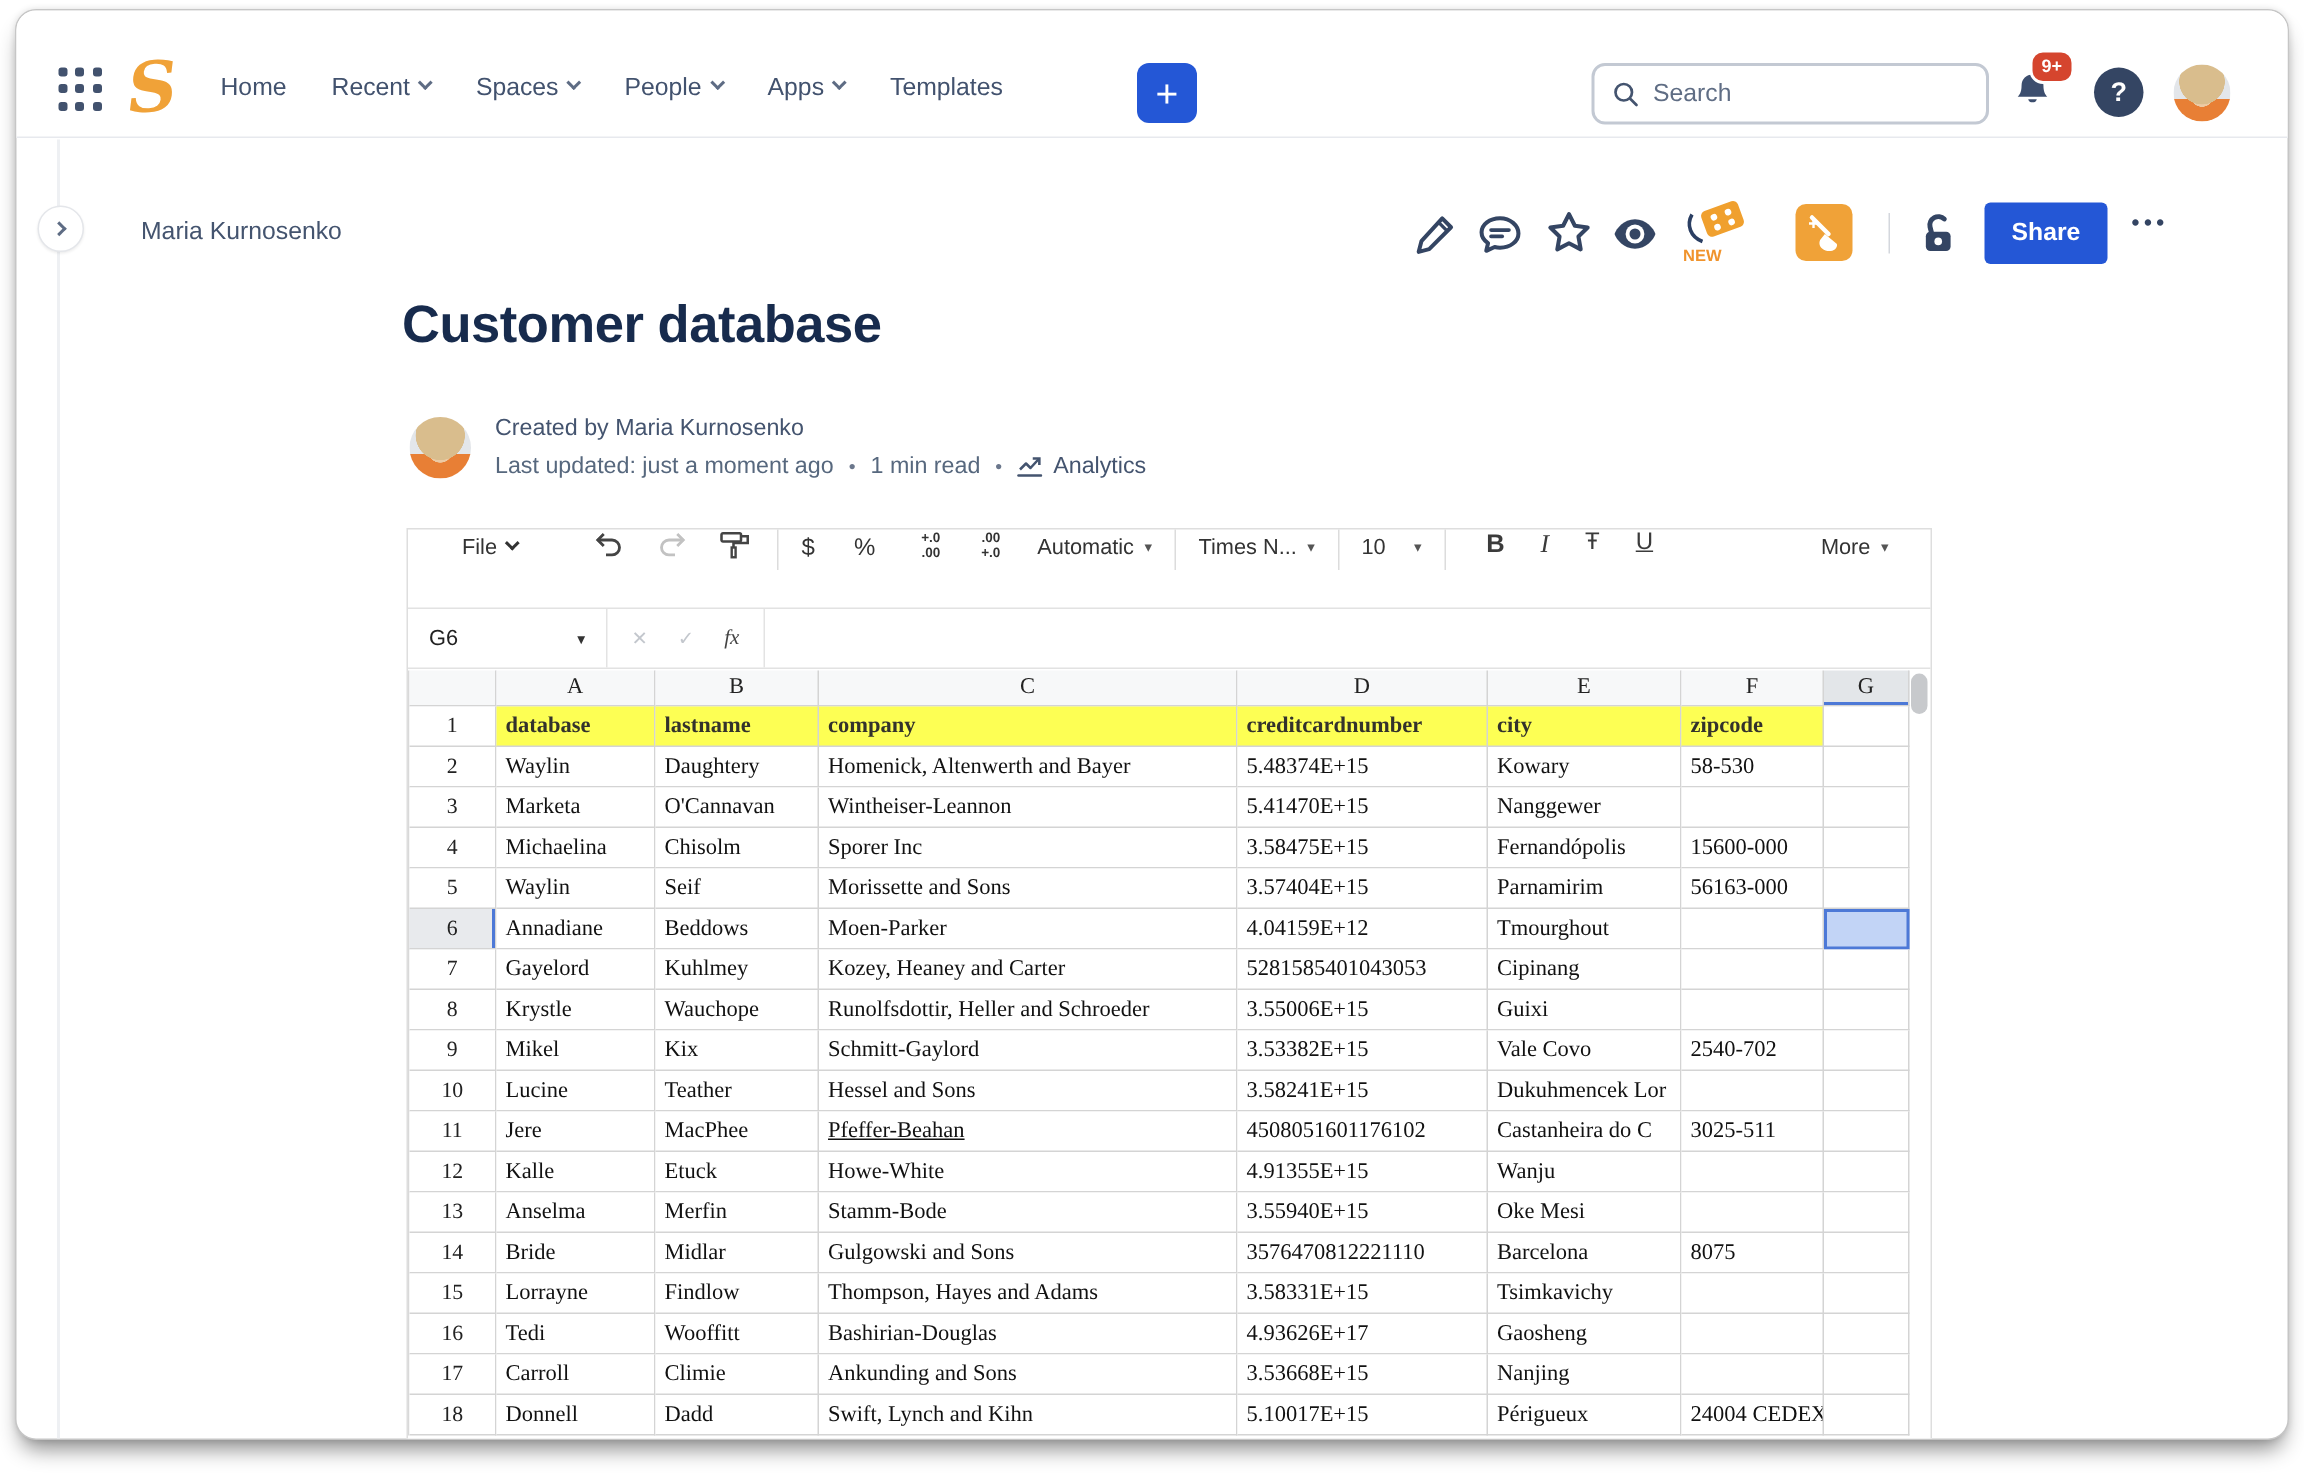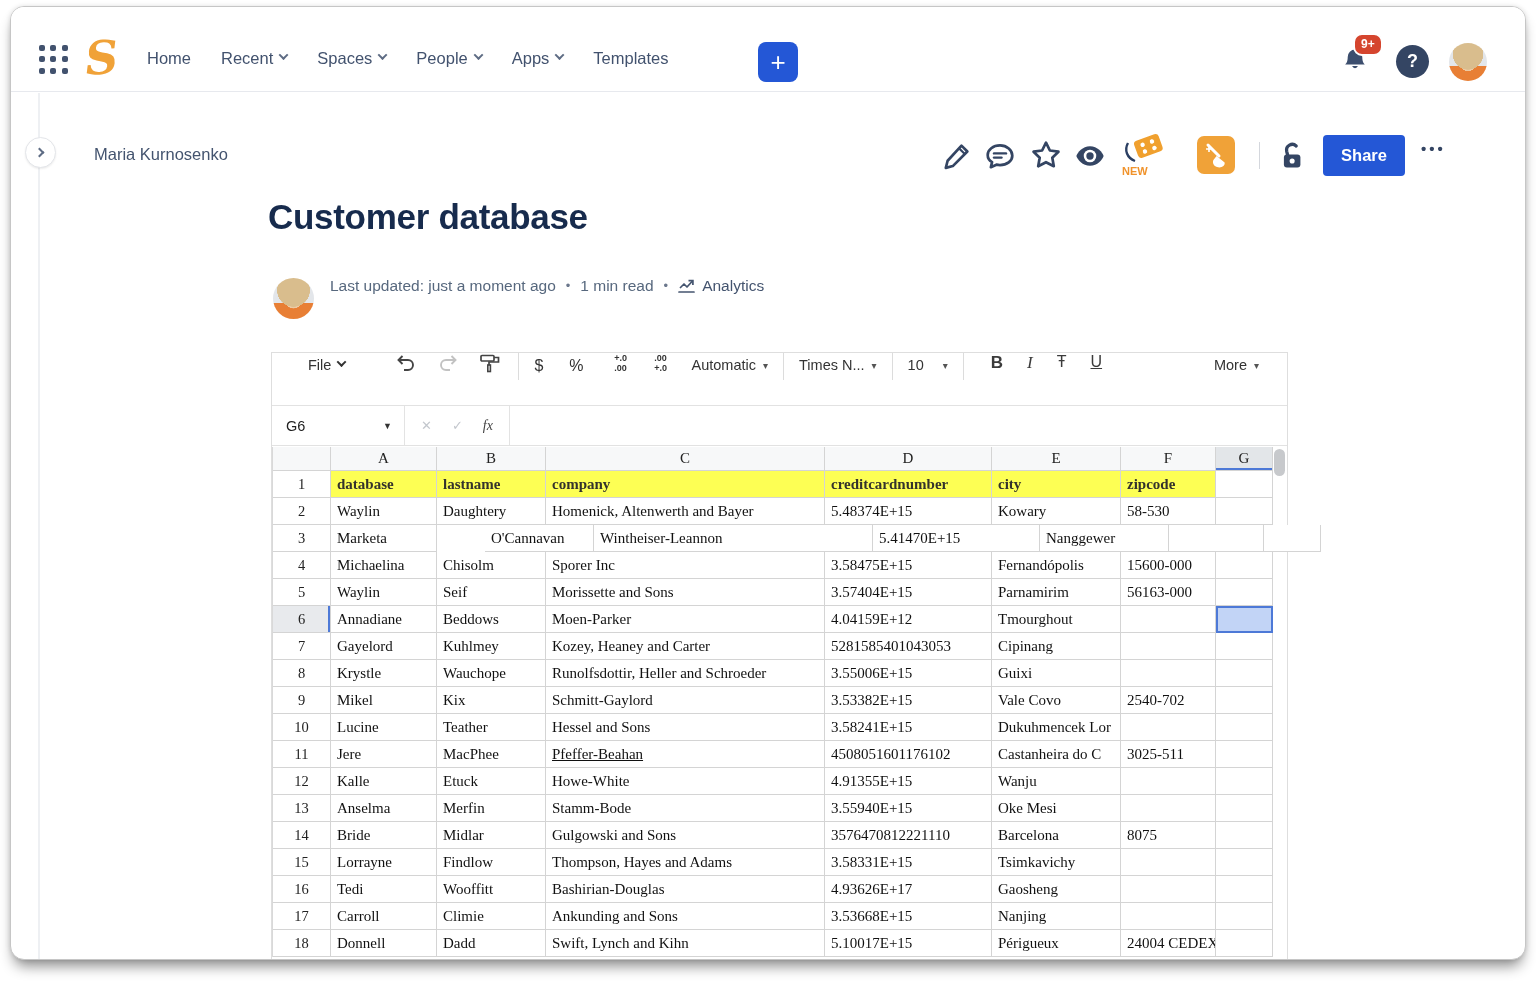--- a/index.html
+++ b/index.html
@@ -148,20 +148,27 @@
           </div>
       <div class="navitem">
             <span>Apps</span>
             <span class="chev"></span>
           </div>
       <div class="navitem">
             <span>Templates</span>
           </div>
     </div>
     <div class="plusbtn">+</div>
+    <div class="search">
+      <svg width="18" height="18" viewBox="0 0 18 18">
+            <circle cx="7.5" cy="7.5" r="5.5" fill="none" stroke="#44546f" stroke-width="1.8"></circle>
+            <line x1="11.8" y1="11.8" x2="16" y2="16" stroke="#44546f" stroke-width="1.8" stroke-linecap="round"></line>
+          </svg>
+      <input type="text" placeholder="Search" style="">
+    </div>
     <div class="bell">
       <svg width="26" height="26" viewBox="0 0 20 20">
             <path d="M10 2a5.6 5.6 0 0 0-5.6 5.6c0 4.1-1.4 5.1-2 5.9h15.2c-.6-.8-2-1.8-2-5.9A5.6 5.6 0 0 0 10 2z" fill="#3c4e6e"></path>
             <path d="M7.8 14.7a2.3 2.3 0 0 0 4.4 0z" fill="#3c4e6e"></path>
           </svg>
     </div>
     <div class="badge">9+</div>
     <div class="helpbtn">?</div>
     <div class="avatar nav-avatar"></div>
   </div>
@@ -226,20 +233,21 @@
           <rect x="4.6" y="9" width="11" height="8.6" rx="2" fill="#344563"></rect>
           <circle cx="10.1" cy="13.3" r="1.7" fill="#fff"></circle>
         </svg>
   </div>
   <button class="sharebtn">Share</button>
   <div class="morebtn">•••</div>
 
   <div class="title">Customer database</div>
   <div class="avatar byline-avatar"></div>
   <div class="byline">
+    <div>Created by Maria Kurnosenko</div>
     <div class="l2">
       <span>Last updated: just a moment ago</span>
       <span class="dot">•</span>
       <span>1 min read</span>
       <span class="dot">•</span>
       <span class="analytics">
         <svg width="17" height="15" viewBox="0 0 17 15">
               <path d="M1 14h15" stroke="#44546f" stroke-width="1.7" stroke-linecap="round"></path>
               <polyline points="2,10 6,6 9,9 14.5,3" fill="none" stroke="#44546f" stroke-width="1.7" stroke-linejoin="round"></polyline>
               <polyline points="10.5,2.6 14.9,2.6 14.9,7" fill="none" stroke="#44546f" stroke-width="1.7"></polyline>
@@ -349,21 +357,21 @@
             <div class="gc dcell" style="width: 109px;">Daughtery</div>
             <div class="gc dcell" style="width: 279px;">Homenick, Altenwerth and Bayer</div>
             <div class="gc dcell" style="width: 167px;">5.48374E+15</div>
             <div class="gc dcell" style="width: 129px;">Kowary</div>
             <div class="gc dcell" style="width: 95px;">58-530</div>
             <div class="gc dcell" style="width: 57px;"></div>
           </div>
           <div class="grow">
             <div class="gc rownum">3</div>
             <div class="gc dcell" style="width: 106px;">Marketa</div>
-            <div class="gc dcell" style="width: 109px; margin-left: 48px;">O'Cannavan</div>
+            <div class="gc dcell" style="width: 109px;">O'Cannavan</div>
             <div class="gc dcell" style="width: 279px;">Wintheiser-Leannon</div>
             <div class="gc dcell" style="width: 167px;">5.41470E+15</div>
             <div class="gc dcell" style="width: 129px;">Nanggewer</div>
             <div class="gc dcell" style="width: 95px;"></div>
             <div class="gc dcell" style="width: 57px;"></div>
           </div>
           <div class="grow">
             <div class="gc rownum">4</div>
             <div class="gc dcell" style="width: 106px;">Michaelina</div>
             <div class="gc dcell" style="width: 109px;">Chisolm</div>

